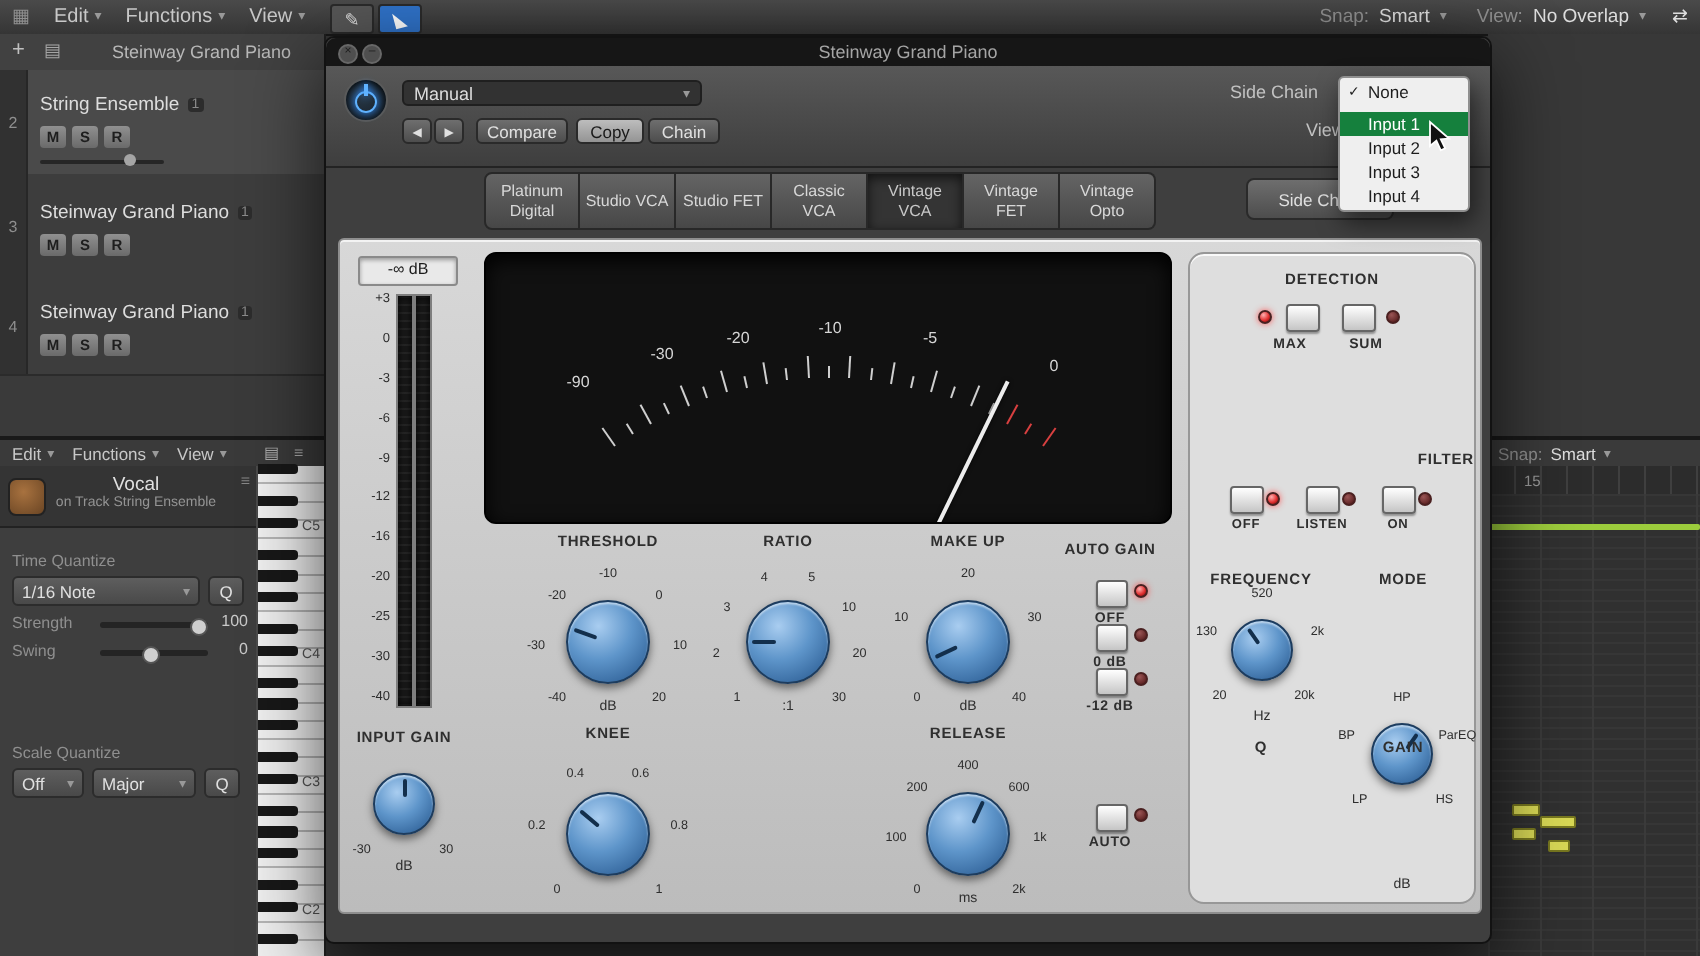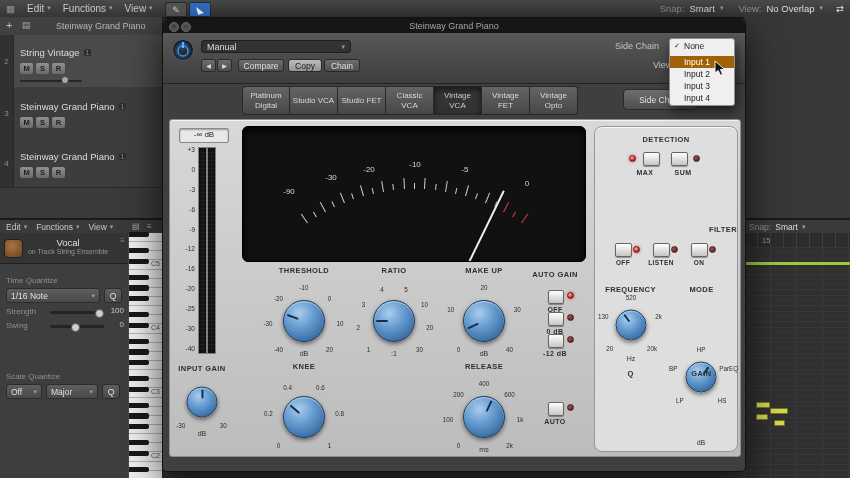--- a/index.html
+++ b/index.html
@@ -86,21 +86,21 @@
   .k-sm .ptr::before{height:9px;}
   .tick{position:absolute;transform:translate(-50%,-50%);font-size:6.3px;color:#2e2e2e;white-space:nowrap;}
   .sqbtn{background:linear-gradient(#fff,#c5c5c5);border:1px solid #666;border-radius:2px;box-shadow:0 1px 1px rgba(0,0,0,.35);}
   .led{border-radius:50%;border:1px solid #4a2020;width:7px;height:7px;box-sizing:border-box;}
   .led.on{background:radial-gradient(circle at 35% 30%,#ffb0b0,#e23333 55%,#6e0000);box-shadow:0 0 3px rgba(255,70,70,.9);}
   .led.off{background:radial-gradient(circle at 35% 30%,#9a5555,#4d1515);}
   .sidepanel{background:#dedede;border:1px solid #979797;border-radius:8px;box-shadow:inset 0 1px 0 rgba(255,255,255,.8);}
   .pfoot{background:#191919;border-radius:0 0 5px 5px;color:#8f8f8f;font-size:10.5px;text-align:center;line-height:16px;}
   .menu{background:#efefef;border:1px solid #8f8f8f;border-radius:3px;box-shadow:2px 5px 12px rgba(0,0,0,.55);z-index:50;padding:1px 0;}
   .mitem{height:12px;display:flex;align-items:center;font-size:8.5px;color:#1d1d1d;padding:0 4px;gap:2px;}
-  .mitem.sel{background:#a16207;color:#fff;}
+  .mitem.sel{background:#15803d;color:#fff;}
   .mcheck{width:8px;font-size:7px;}
   .msep{height:4px;}
   .stepper{background:#323232;border:1px solid #1f1f1f;border-radius:2px;color:#aaa;font-size:4.5px;line-height:5px;text-align:center;padding:1px;}
 </style>
 </head>
 <body>
 
 <div class="screen">
 
   <div class="abs topbar" style="left:0;top:0;width:850px;height:17px;">
@@ -138,21 +138,21 @@
 
   <div class="abs trackpanel" style="left:0;top:17px;width:162px;height:201px;">
     <div class="abs" style="left:0;top:0;width:162px;height:18px;background:#414141;border-bottom:1px solid #2c2c2c;">
       <span class="abs" style="left:6px;top:2px;font-size:11px;color:#c0c0c0;">+</span>
       <span class="abs" style="left:22px;top:3px;font-size:9px;color:#a5a5a5;">▤</span>
       <span class="abs" style="left:56px;top:4px;width:102px;font-size:9px;color:#b8b8b8;white-space:nowrap;overflow:hidden;">Steinway Grand Piano</span>
     </div>
 
     <div class="trow sel" style="top:18px;height:52px;">
       <div class="tnum">2</div>
-      <div class="tname" style="top:12px;"><span>String Vintage</span><span class="tbadge">1</span></div>
+      <div class="tname" style="top:12px;"><span>String Ensemble</span><span class="tbadge">1</span></div>
       <div class="msr" style="top:28px;">
         <div class="msrb">M</div>
         <div class="msrb">S</div>
         <div class="msrb">R</div>
       </div>
       <div class="abs" style="left:20px;top:45px;width:62px;height:2px;background:#262626;border-radius:1px;"></div>
       <div class="abs" style="left:62px;top:42px;width:6px;height:6px;border-radius:50%;background:#a5a5a5;"></div>
     </div>
 
     <div class="trow" style="top:70px;height:52px;">

